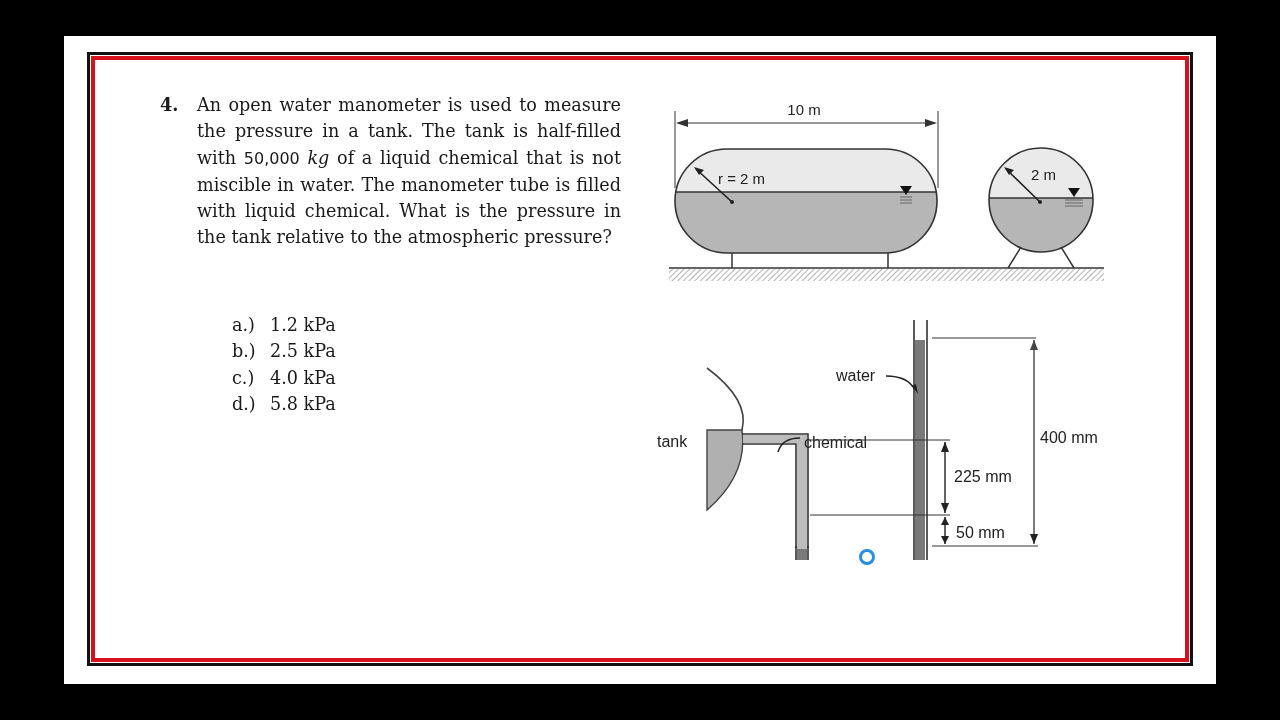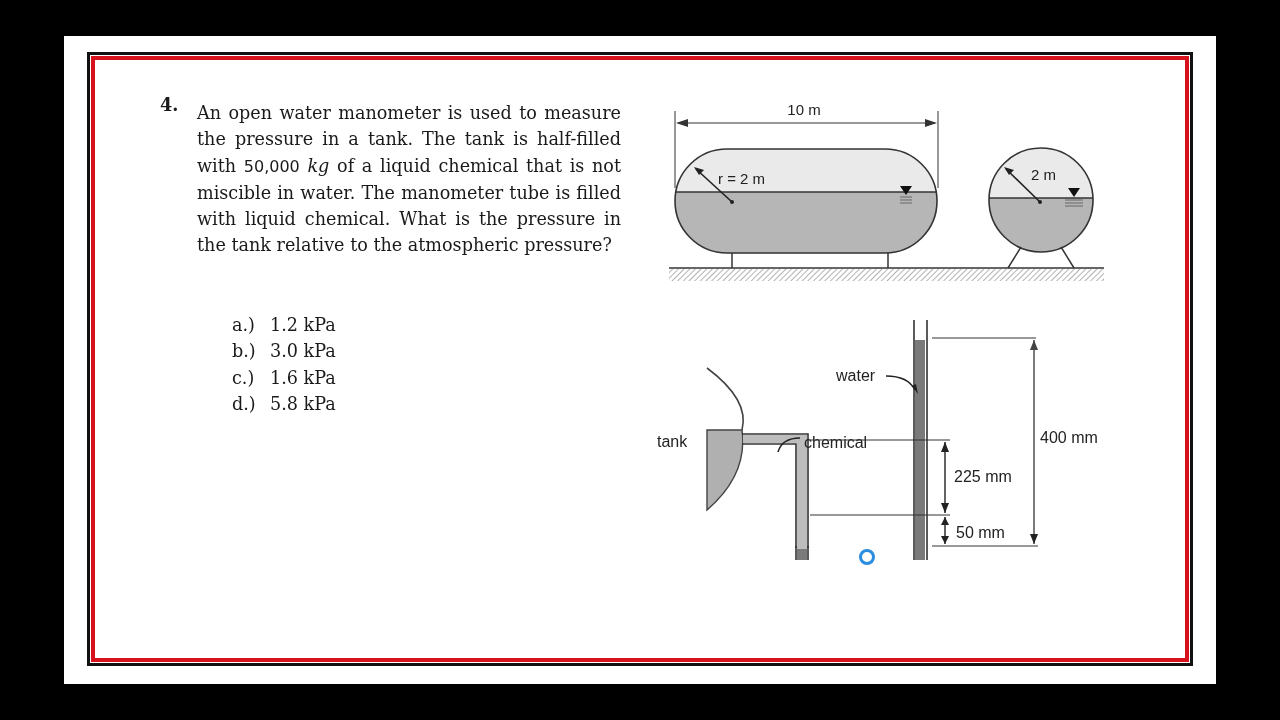--- a/index.html
+++ b/index.html
@@ -2,21 +2,21 @@
 <html><head>
 <meta charset="utf-8">
 <style>
   html, body { margin: 0; padding: 0; }
   body { width: 1280px; height: 720px; background: #000; position: relative; overflow: hidden; }
   .slide { position: absolute; left: 64px; top: 36px; width: 1152px; height: 648px; background: #fff; }
   .frame-outer { position: absolute; left: 23px; top: 16px; width: 1106px; height: 614px; border: 3px solid #111; box-sizing: border-box; }
   .frame-red { position: absolute; left: 27px; top: 20px; width: 1098px; height: 606px; border: 4px solid #d8121c; box-sizing: border-box; }
   .question { position: absolute; left: 96px; top: 56px; width: 460px; font-family: "DejaVu Serif", serif; font-size: 17.6px; line-height: 26.3px; color: #1a1a1a; }
   .q-num { position: absolute; left: 0; top: 0; font-weight: bold; }
-  .q-text { position: absolute; left: 37px; top: 8px; width: 424px; text-align: justify; text-align-last: left; }
+  .q-text { position: absolute; left: 37px; top: 0; width: 424px; text-align: justify; text-align-last: left; }
   .q-text .mono { font-family: "DejaVu Sans", sans-serif; font-size: 16px; }
   .q-text .it { font-style: italic; font-family: "DejaVu Serif", serif; }
   .choices { position: absolute; left: 72px; top: 220px; }
   .choice { display: flex; height: 26.3px; }
   .choice .lbl { width: 38px; }
   .diagram { position: absolute; }
   svg text { font-family: "Liberation Sans", sans-serif; }
   .cursor-ring { position: absolute; left: 795px; top: 513px; width: 10px; height: 10px; border: 3px solid #2a8de0; border-radius: 50%; }
 </style>
 </head>
@@ -29,25 +29,25 @@
   <div class="question">
     <span class="q-num">4.</span>
     <div class="q-text"><span>An open water manometer is used to measure the pressure in a tank. The tank is half-filled with </span><span class="mono">50,000</span> <span class="it">kg</span><span> of a liquid chemical that is not miscible in water. The manometer tube is filled with liquid chemical. What is the pressure in the tank relative to the atmospheric pressure?</span></div>
     <div class="choices">
       <div class="choice">
           <span class="lbl">a.)</span>
           <span>1.2 kPa</span>
         </div>
       <div class="choice">
           <span class="lbl">b.)</span>
-          <span>3.0 kPa</span>
+          <span>2.5 kPa</span>
         </div>
       <div class="choice">
           <span class="lbl">c.)</span>
-          <span>1.6 kPa</span>
+          <span>4.0 kPa</span>
         </div>
       <div class="choice">
           <span class="lbl">d.)</span>
           <span>5.8 kPa</span>
         </div>
     </div>
   </div>
 
   <svg class="diagram" style="left:600px; top:60px;" width="450" height="200" viewBox="0 0 450 200">
     <defs>

